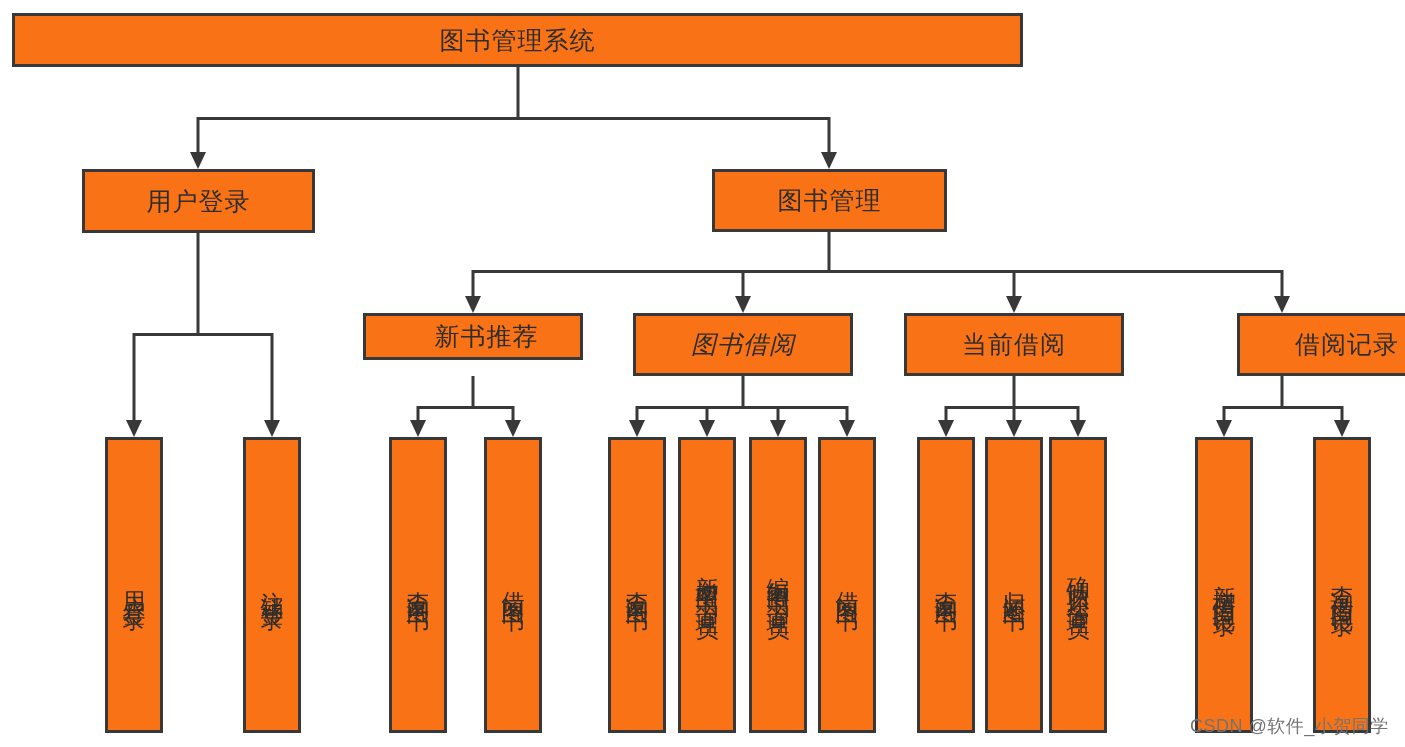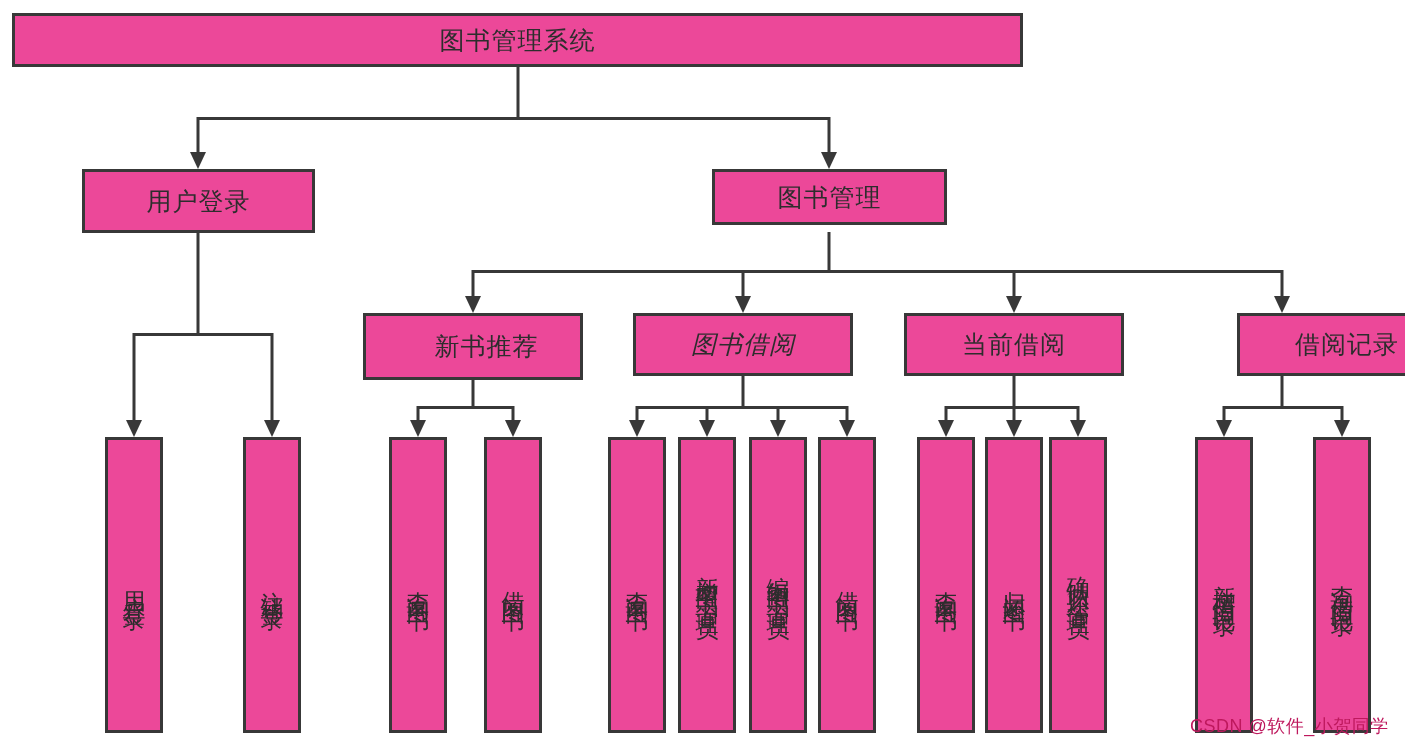--- a/index.html
+++ b/index.html
@@ -12,21 +12,21 @@
     overflow: hidden;
   }
   .connectors {
     position: absolute;
     left: 0; top: 0;
     width: 1405px; height: 747px;
   }
   .box {
     position: absolute;
     box-sizing: border-box;
-    background: #ec4899;
+    background: #f97316;
     border: 3px solid #383838;
     display: flex;
     align-items: center;
     justify-content: center;
     color: #2d2d2d;
   }
   .hbox {
     font-size: 25px;
     letter-spacing: 1px;
     white-space: nowrap;
@@ -37,21 +37,21 @@
     font-size: 23px;
     letter-spacing: 6px;
     line-height: 1;
     color: #2d2d2d;
   }
   .watermark {
     position: absolute;
     left: 1190px;
     top: 714px;
     font-size: 18px;
-    color: #be185d;
+    color: #737373;
     letter-spacing: 0.5px;
     white-space: nowrap;
   }
 </style>
 </head>
 <body>
 
 <div class="canvas">
 
   <svg class="connectors" viewBox="0 0 1405 747" xmlns="http://www.w3.org/2000/svg">
@@ -108,25 +108,25 @@
     </g>
   </svg>
 
   <div class="box hbox" style="left:12px; top:13px; width:1011px; height:54px;">
     <span>图书管理系统</span>
   </div>
 
   <div class="box hbox" style="left:82px; top:169px; width:233px; height:64px;">
     <span>用户登录</span>
   </div>
-  <div class="box hbox" style="left:712px; top:169px; width:235px; height:56px;">
+  <div class="box hbox" style="left:712px; top:169px; width:235px; height:63px;">
     <span>图书管理</span>
   </div>
 
-  <div class="box hbox" style="left:363px; top:313px; width:220px; height:67px;padding-left:27px;">
+  <div class="box hbox" style="left:363px; top:313px; width:220px; height:47px;padding-left:27px;">
     <span>新书推荐</span>
   </div>
   <div class="box hbox" style="left:633px; top:313px; width:220px; height:63px;font-style:italic;">
     <span>图书借阅</span>
   </div>
   <div class="box hbox" style="left:904px; top:313px; width:220px; height:63px;text-align:right;">
     <span>当前借阅</span>
   </div>
   <div class="box hbox" style="left:1237px; top:313px; width:220px; height:63px;">
     <span>借阅记录</span>

